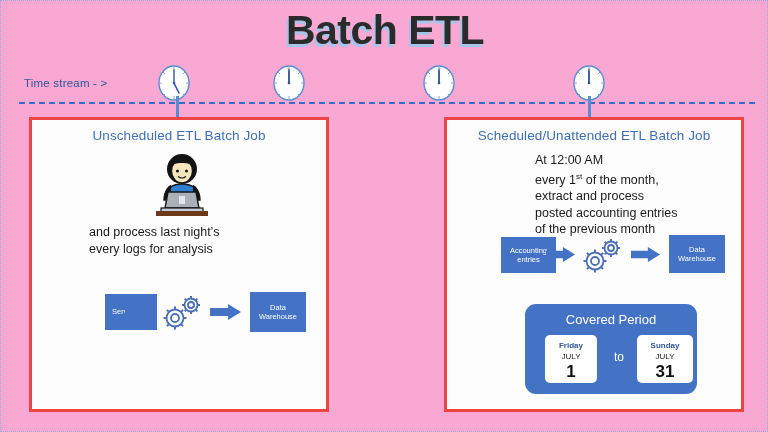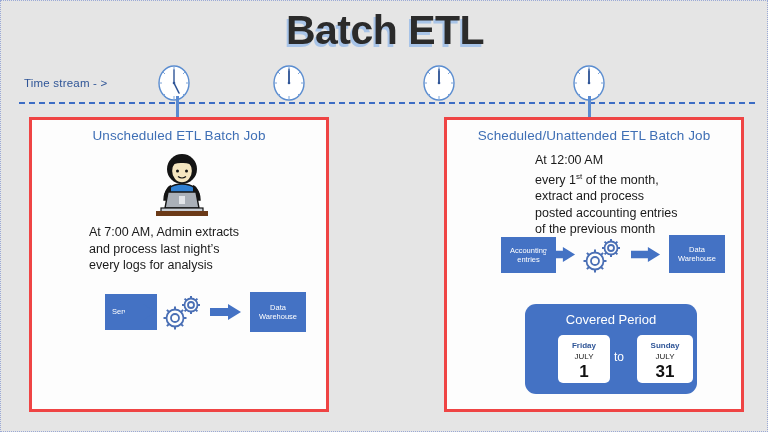--- a/index.html
+++ b/index.html
@@ -1,21 +1,21 @@
 <!DOCTYPE html>
 <html><head>
 <meta charset="utf-8">
 <style>
   html,body{margin:0;padding:0;background:#ffffff;}
   body{
     font-family:"Liberation Sans", sans-serif;
     width:768px;height:432px;overflow:hidden;
   }
   .slide{
-    position:relative;width:768px;height:432px;background:#e5e5e5;
+    position:relative;width:768px;height:432px;background:#f9a8d4;
     box-sizing:border-box;
     border:1px dotted #9aa9d6;
   }
 
   
   .title{
     position:absolute;left:0;top:6px;width:768px;text-align:center;
     font-size:41px;font-weight:bold;color:#2b2b2b;letter-spacing:-0.5px;
     text-shadow:-2px 3px 0 #a8c4e8;
     font-family:"Liberation Sans", sans-serif;
@@ -200,21 +200,20 @@
         <path d="M26,41 L54,41 L57,57 L23,57 Z" fill="#aab0b8" stroke="#141414" stroke-width="1.4"></path>
         <rect x="37" y="45" width="6" height="8" fill="#e3e6ea"></rect>
 
         <rect x="19" y="57" width="42" height="4" fill="#c9ced4" stroke="#141414" stroke-width="1.2"></rect>
 
         <rect x="14" y="60" width="52" height="5" fill="#6b3a18"></rect>
       </svg>
     </div>
 
     <div class="body-text" style="left:57px;top:104px;width:240px;">
-      <div>At 7:00 AM, Admin extracts</div>
       <div>and process last night’s</div>
       <div>every logs for analysis</div>
     </div>
 
     <div class="flowbox" style="left:33px;top:174px;width:52px;height:36px;margin-left:40px;">
       <span>Server logs</span>
     </div>
 
     <div class="arrow" style="left:93px;top:184px;">
       <svg width="32" height="16" viewBox="0 0 32 16">
@@ -328,21 +327,21 @@
 
     <div class="flowbox" style="left:222px;top:115px;width:56px;height:38px;flex-direction:column;">
       <span>Data</span>
       <span>Warehouse</span>
     </div>
 
     <div class="cp-card" style="left:78px;top:184px;width:172px;height:90px;">
 
       <div class="cp-title" style="top:8px;">Covered Period</div>
 
-      <div class="cp-date" style="left:33px;top:31px;width:52px;height:48px;">
+      <div class="cp-date" style="left:20px;top:31px;width:52px;height:48px;">
         <div class="cp-dow">Friday</div>
         <div class="cp-mon">JULY</div>
         <div class="cp-num">1</div>
       </div>
 
       <div class="cp-to" style="left:78px;top:46px;width:32px;">to</div>
 
       <div class="cp-date" style="left:112px;top:31px;width:56px;height:48px;">
         <div class="cp-dow">Sunday</div>
         <div class="cp-mon">JULY</div>

